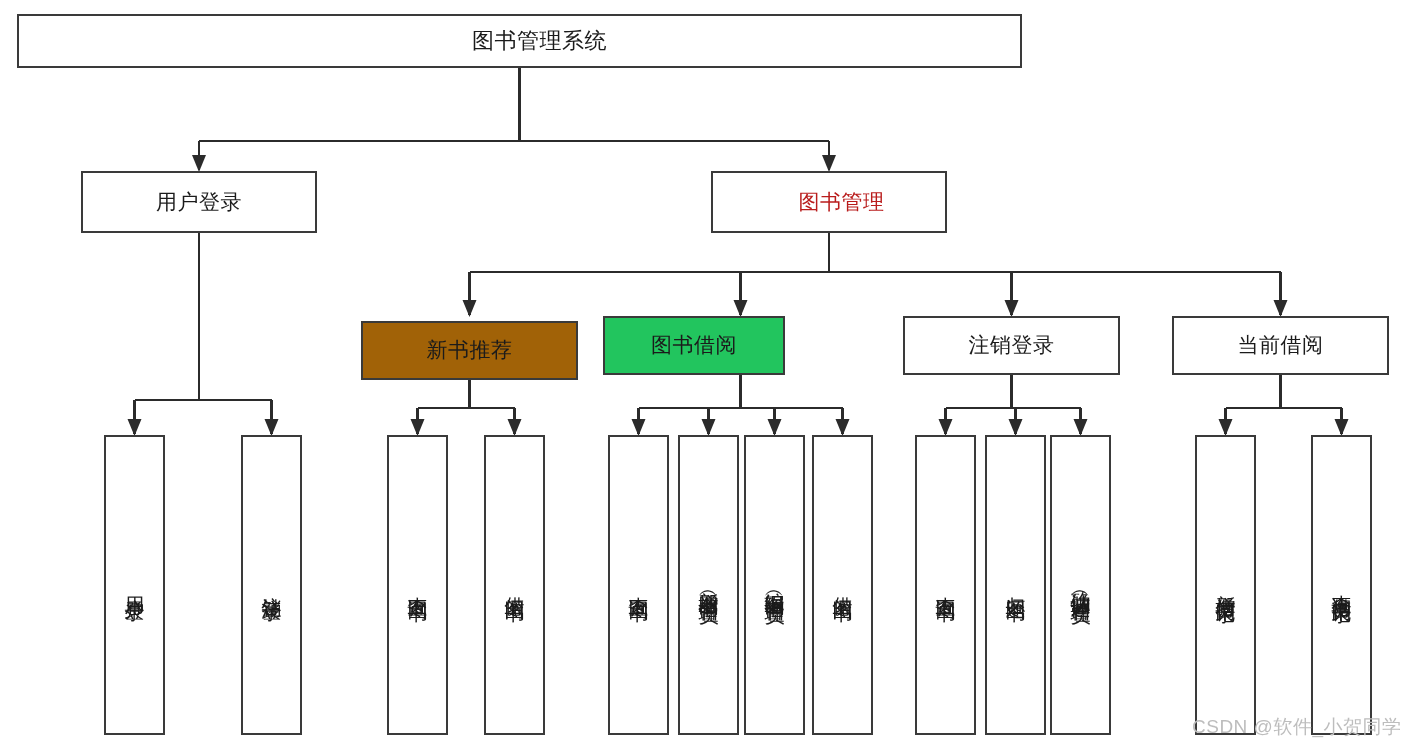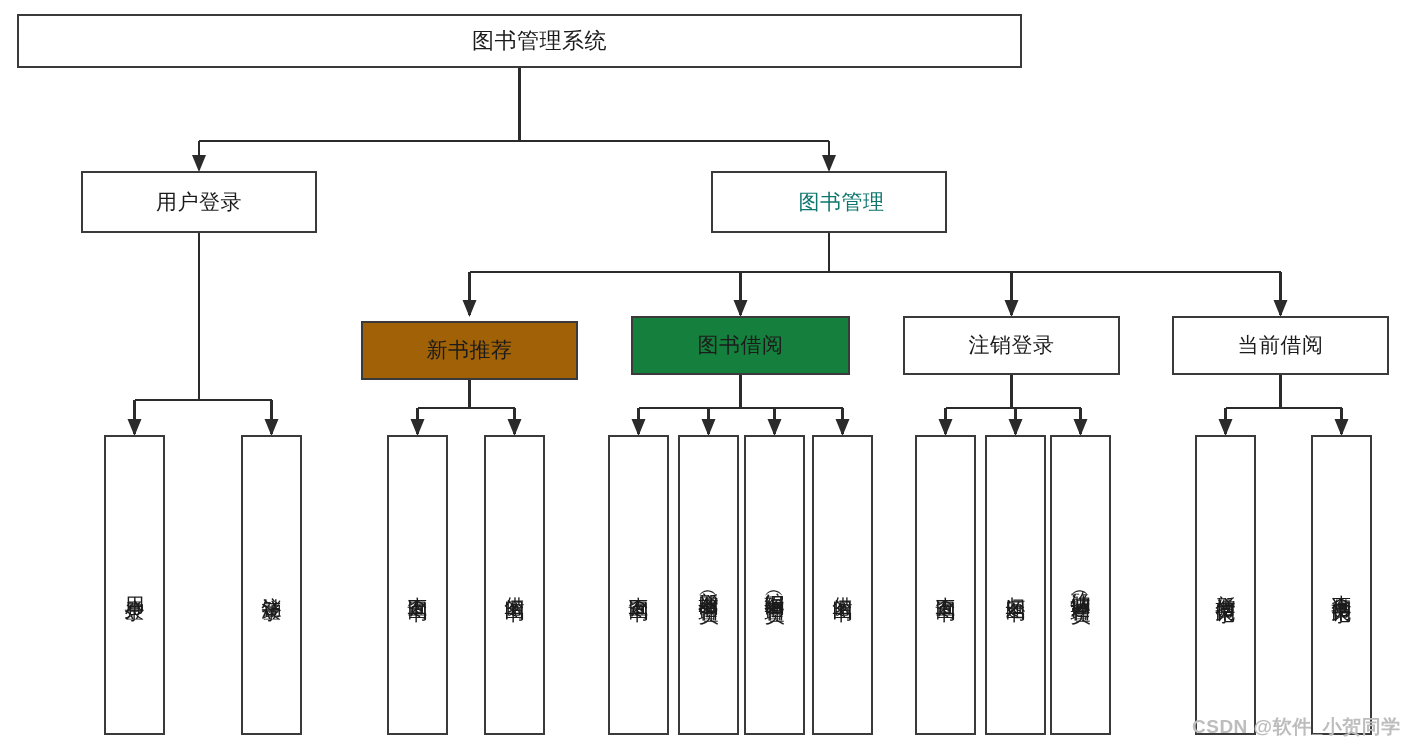--- a/index.html
+++ b/index.html
@@ -129,26 +129,26 @@
     </svg>
 
   <div id="node-layer">
       <div class="node-box root" style="left: 17px; top: 14px; width: 1005px; height: 54px; border-color: rgb(58, 58, 58); background: rgb(255, 255, 255); padding-left: 40px;">
         <span class="node-label" style="color: rgb(27, 27, 27);">图书管理系统</span>
       </div>
       <div class="node-box" style="left: 81px; top: 171px; width: 236px; height: 62px; border-color: rgb(58, 58, 58); background: rgb(255, 255, 255);">
         <span class="node-label" style="color: rgb(27, 27, 27);">用户登录</span>
       </div>
       <div class="node-box" style="left: 711px; top: 171px; width: 236px; height: 62px; border-color: rgb(58, 58, 58); background: rgb(255, 255, 255);">
-        <span class="node-label" style="color: #0f766e; margin-left: 25px;">图书管理</span>
+        <span class="node-label" style="color: #b91c1c; margin-left: 25px;">图书管理</span>
       </div>
       <div class="node-box" style="left: 361px; top: 321px; width: 217px; height: 59px; border-color: rgb(58, 58, 58); background: #a16207;">
         <span class="node-label" style="color: rgb(27, 27, 27);">新书推荐</span>
       </div>
-      <div class="node-box" style="left: 631px; top: 316px; width: 219px; height: 59px; border-color: rgb(58, 58, 58); background: #15803d;">
+      <div class="node-box" style="left: 603px; top: 316px; width: 182px; height: 59px; border-color: rgb(58, 58, 58); background: #22c55e;">
         <span class="node-label" style="color: rgb(27, 27, 27);">图书借阅</span>
       </div>
       <div class="node-box" style="left: 903px; top: 316px; width: 217px; height: 59px; border-color: rgb(58, 58, 58); background: rgb(255, 255, 255);">
         <span class="node-label" style="color: rgb(27, 27, 27);">注销登录</span>
       </div>
       <div class="node-box" style="left: 1172px; top: 316px; width: 217px; height: 59px; border-color: rgb(58, 58, 58); background: rgb(255, 255, 255);">
         <span class="node-label" style="color: rgb(27, 27, 27);">当前借阅</span>
       </div>
       <div class="node-box vertical" style="left: 104px; top: 435px; width: 61px; height: 300px; border-color: rgb(58, 58, 58); background: rgb(255, 255, 255);">
         <span class="node-label" style="color: rgb(27, 27, 27);">用户登录</span>
@@ -184,15 +184,15 @@
         <span class="node-label" style="color: rgb(27, 27, 27);">确认归还（管理员）</span>
       </div>
       <div class="node-box vertical" style="left: 1195px; top: 435px; width: 61px; height: 300px; border-color: rgb(58, 58, 58); background: rgb(255, 255, 255);">
         <span class="node-label" style="color: rgb(27, 27, 27);">新增借阅记录</span>
       </div>
       <div class="node-box vertical" style="left: 1311px; top: 435px; width: 61px; height: 300px; border-color: rgb(58, 58, 58); background: rgb(255, 255, 255);">
         <span class="node-label" style="color: rgb(27, 27, 27);">查询借阅记录</span>
       </div>
     </div>
 
-  <div class="watermark" style="left: 1192px; top: 714px; color: rgb(189, 189, 189); font-weight: bold;">CSDN @软件_小贺同学</div>
+  <div class="watermark" style="left: 1192px; top: 714px; color: rgb(189, 189, 189);">CSDN @软件_小贺同学</div>
 
 </div>
 
 </body></html>

